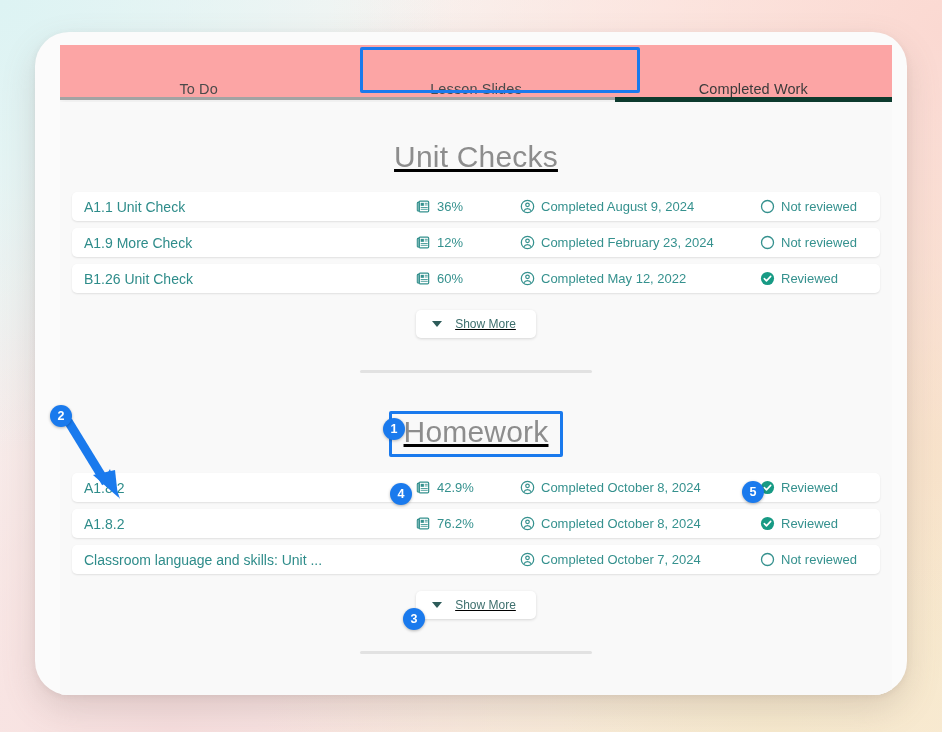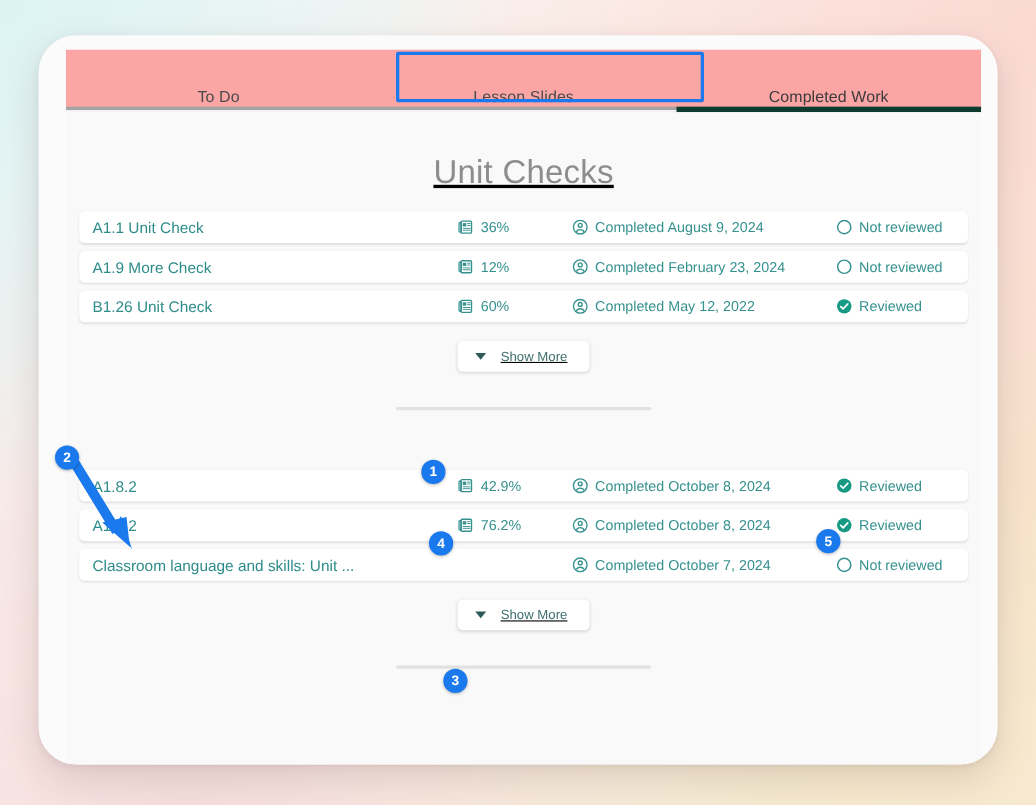--- a/index.html
+++ b/index.html
@@ -351,20 +351,25 @@
           <button class="showmore">
             <span class="caret"></span>
             <span>Show More</span>
           </button>
         </div>
 
         <div class="divider" style="margin-top:32px;"></div>
       </div>
 
       <div style="padding-top:38px;">
+        <div class="hw-head-wrap">
+          <div class="hw-highlight">
+            <h2 class="section-title">Homework</h2>
+          </div>
+        </div>
 
         <div class="rows" style="margin-top:16px;">
 
           <div class="row">
             <span class="row-title">A1.8.2</span>
             <span class="cell cell-score">
               <svg class="ico" width="15" height="15" viewBox="0 0 16 16">
                 <rect x="3.2" y="2.2" width="10.3" height="11.6" rx="1.2" fill="none" stroke="#35918e" stroke-width="1.3"></rect>
                 <rect x="1.4" y="3.6" width="2.2" height="9.2" rx="0.8" fill="none" stroke="#35918e" stroke-width="1.2"></rect>
                 <rect x="5" y="4.1" width="3.4" height="3.2" fill="#35918e"></rect>

